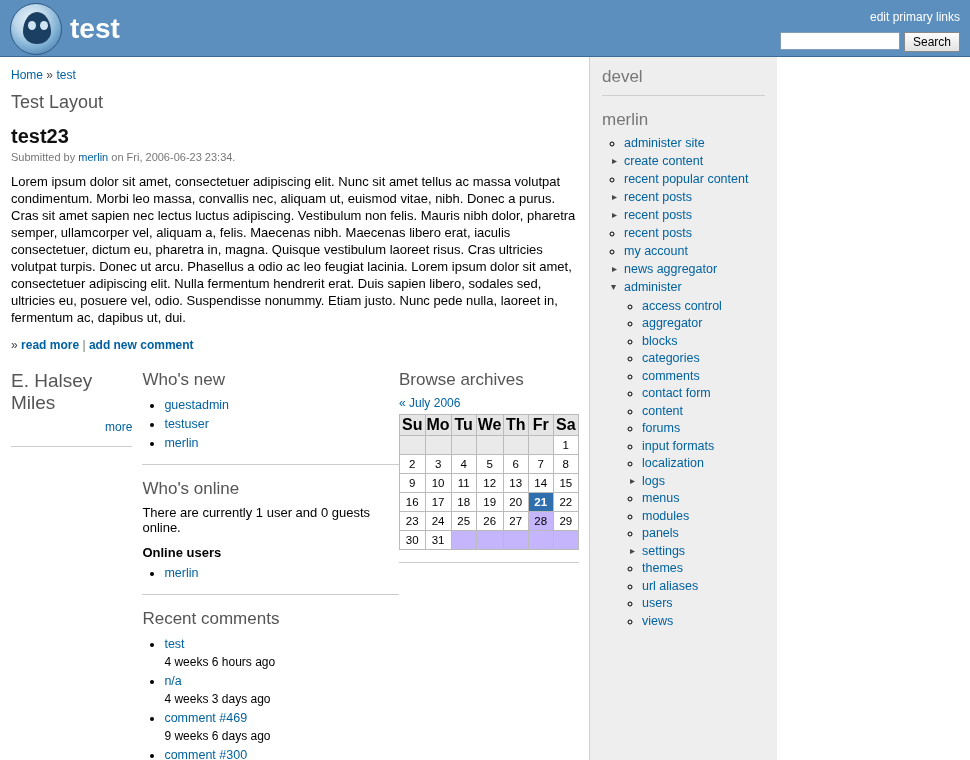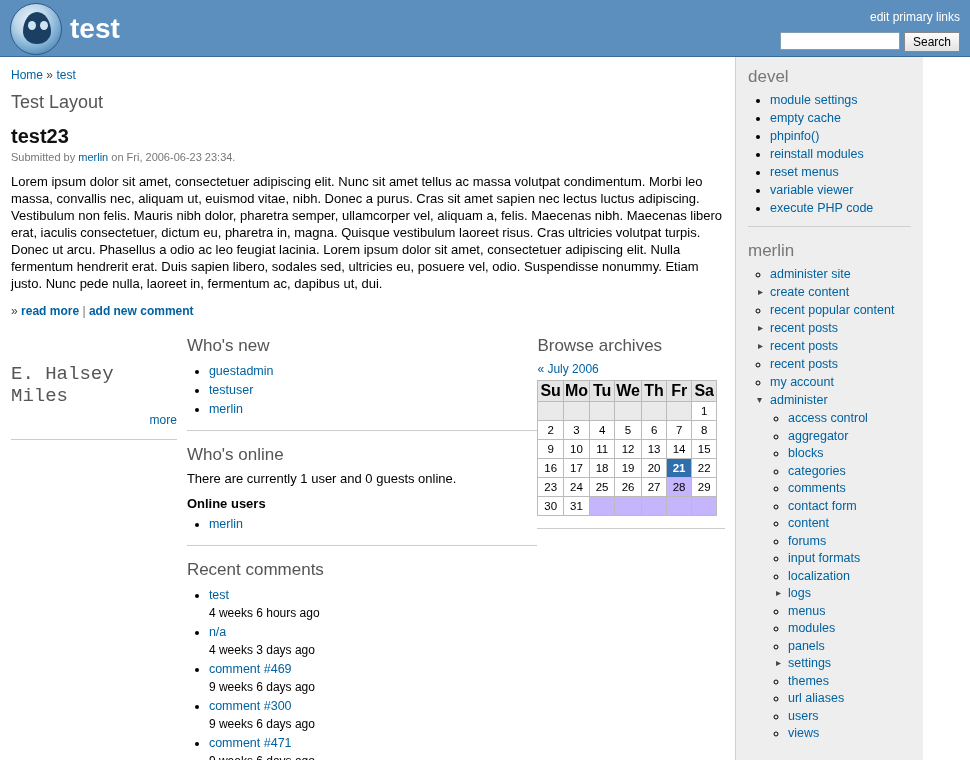--- a/index.html
+++ b/index.html
@@ -81,21 +81,21 @@
     font-family: "Liberation Sans", sans-serif;
     padding: 0 8px;
     border: 1px solid #888;
     background: linear-gradient(#fdfdfd, #e3e3e3);
     cursor: pointer;
   }
 
   
   #page { display: flex; height: 703px; }
   #main {
-    width: 735px;
+    width: 589px;
     padding: 8px 10px 0 11px;
     position: relative;
   }
   #sidebar-right {
     width: 188px;
     background: #eeeeee;
     border-left: 1px solid #d0d0d0;
     padding: 8px 10px 10px 10px;
     font-size: 12.5px;
     overflow: hidden;
@@ -140,21 +140,21 @@
   #col-left { width: 178px; padding-right: 10px; }
   #col-mid { width: 355px; }
   #col-right { width: 190px; }
 
   .block-title {
     font-size: 17px;
     color: #555;
     font-weight: normal;
     margin: 0 0 6px 0;
   }
-  .block-title.serif { font-family: Liberation Mono, monospace; font-size: 19px; margin-top: 27px; }
+  .block-title.serif { font-family: Liberation Sans, sans-serif; font-size: 19px; }
   .hr-line {
     border: 0;
     border-top: 1px solid #ccc;
     margin: 12px 0 10px 0;
   }
   .more-link {
     text-align: right;
     font-size: 12px;
     margin-top: 6px;
   }
@@ -430,42 +430,34 @@
         <hr class="hr-line">
       </div>
 
     </div>
   </div>
 
   <div id="sidebar-right">
 
     <div class="side-block">
       <h2 class="side-title">devel</h2>
-      <ul class="side-list">
-        <li><a href="#">module settings</a></li>
-        <li><a href="#">empty cache</a></li>
-        <li><a href="#">phpinfo()</a></li>
-        <li><a href="#">reinstall modules</a></li>
-        <li><a href="#">reset menus</a></li>
-        <li><a href="#">variable viewer</a></li>
-        <li><a href="#">execute PHP code</a></li>
-      </ul>
       <hr class="side-sep">
     </div>
 
     <div class="side-block">
       <h2 class="side-title">merlin</h2>
       <ul class="side-list circle">
         <li><a href="#">administer site</a></li>
         <li class="collapsed"><a href="#">create content</a></li>
         <li><a href="#">recent popular content</a></li>
         <li class="collapsed"><a href="#">recent posts</a></li>
         <li class="collapsed"><a href="#">recent posts</a></li>
         <li><a href="#">recent posts</a></li>
         <li><a href="#">my account</a></li>
+        <li class="collapsed"><a href="#">news aggregator</a></li>
         <li class="expanded">
           <a href="#">administer</a>
           <ul class="side-sub">
             <li><a href="#">access control</a></li>
             <li><a href="#">aggregator</a></li>
             <li><a href="#">blocks</a></li>
             <li><a href="#">categories</a></li>
             <li><a href="#">comments</a></li>
             <li><a href="#">contact form</a></li>
             <li><a href="#">content</a></li>

